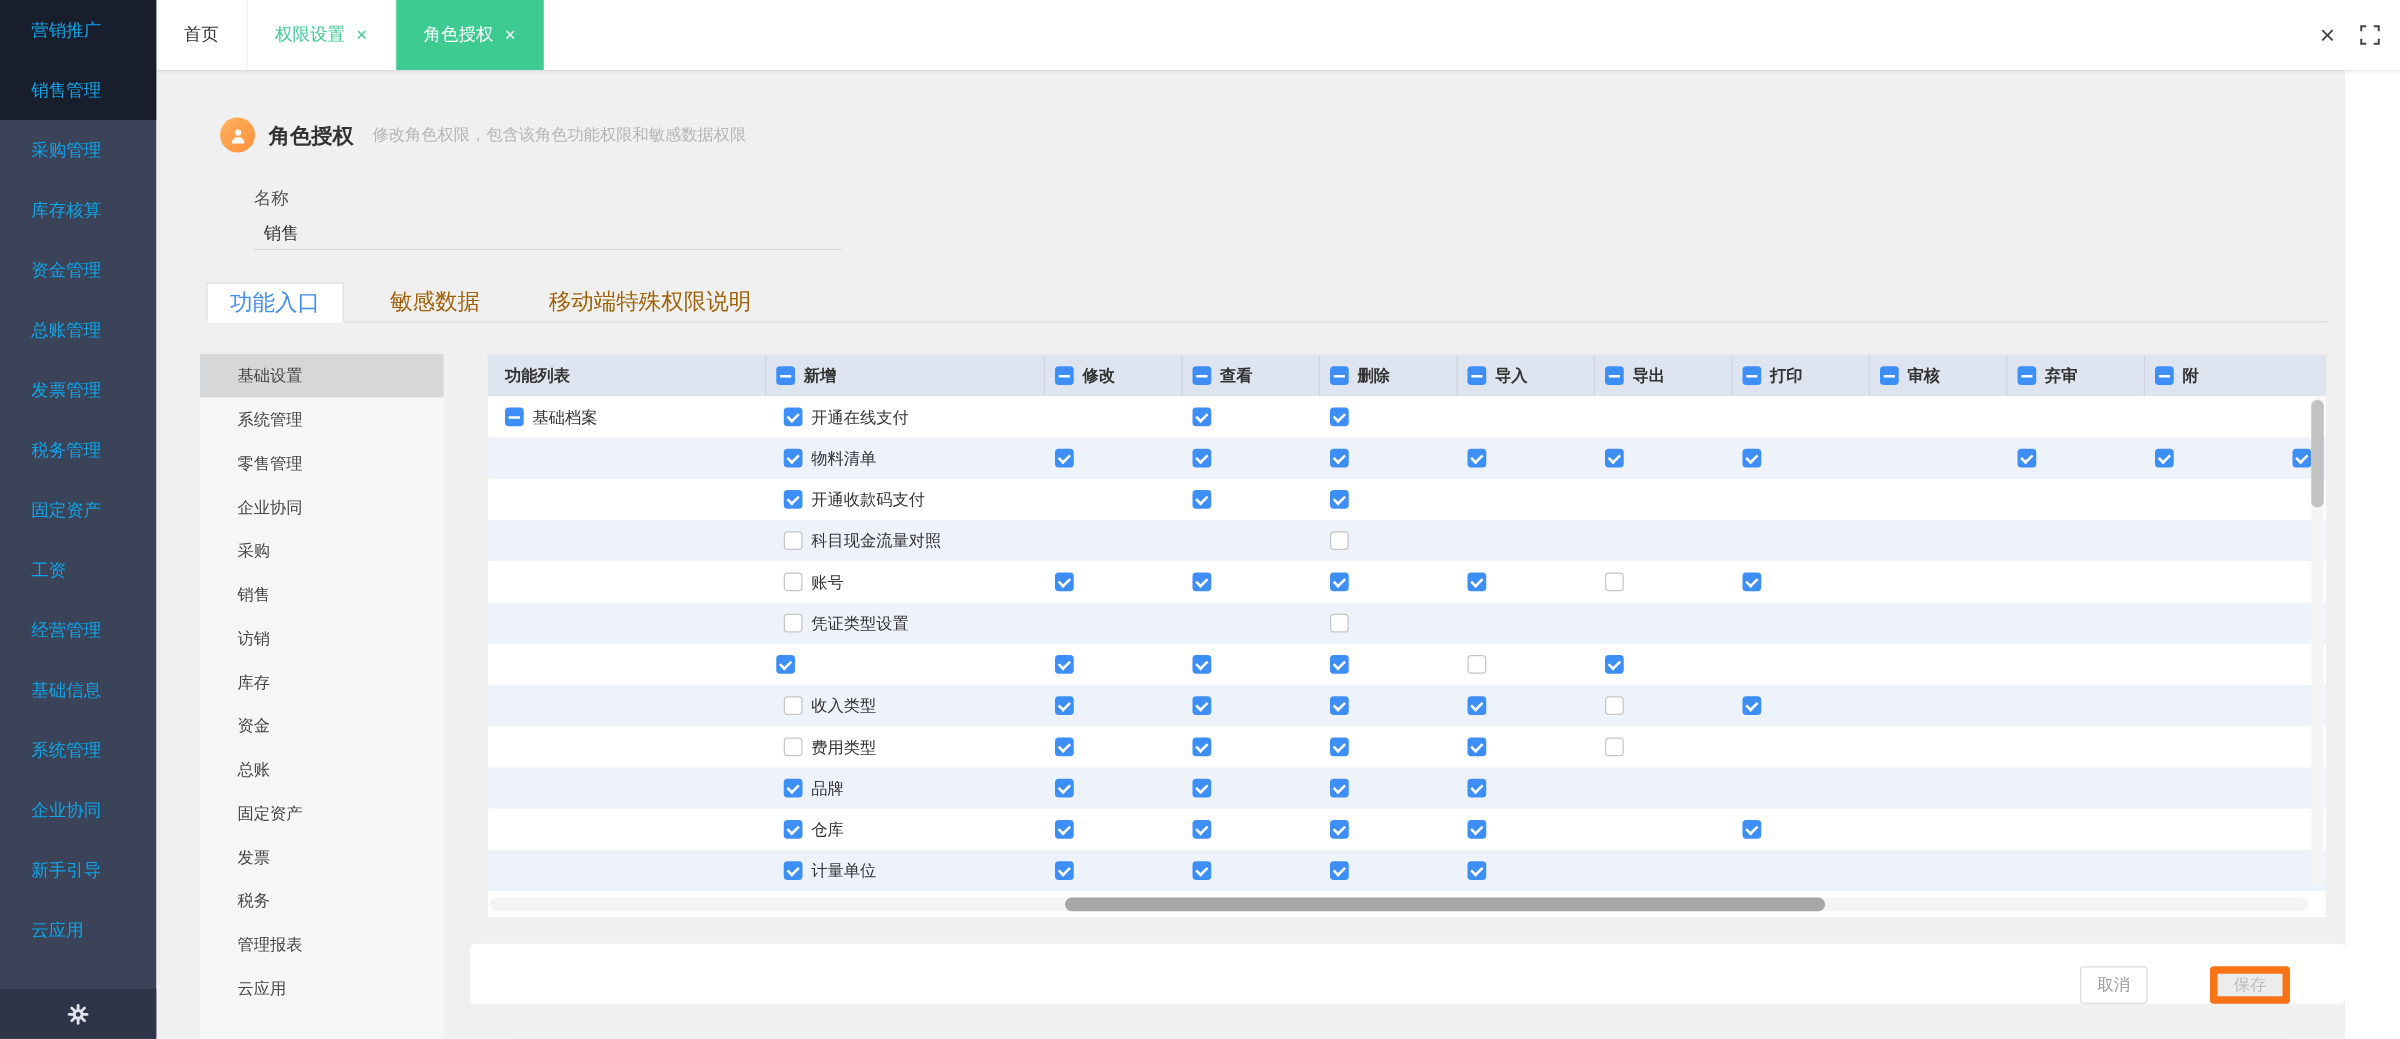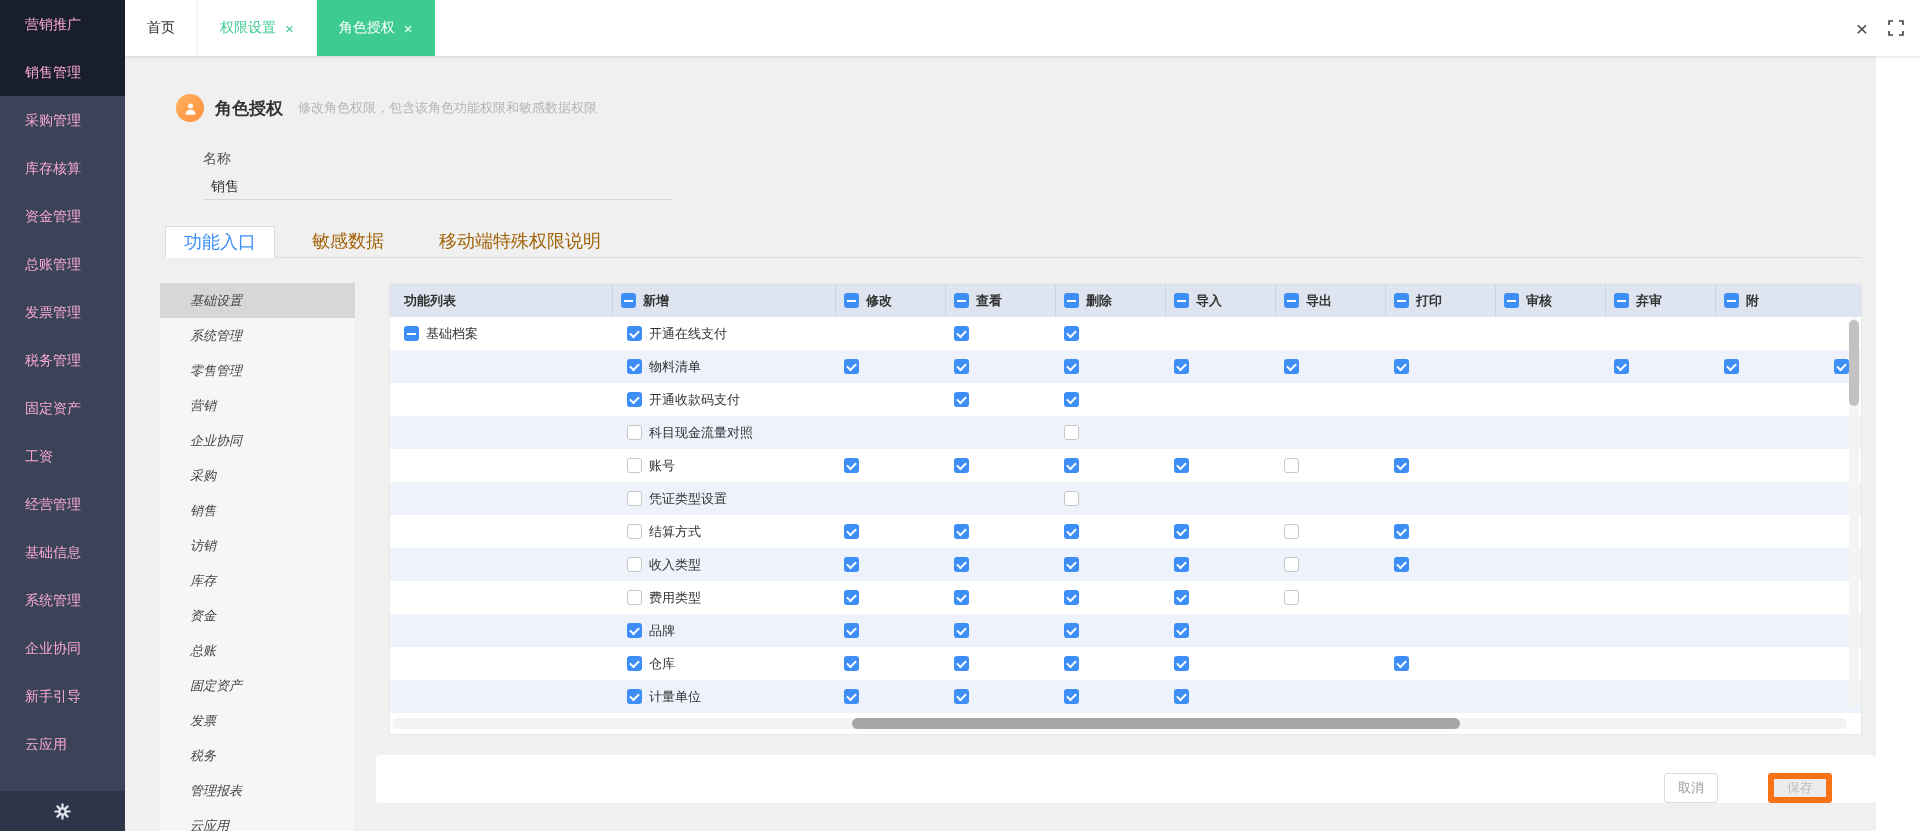--- a/index.html
+++ b/index.html
@@ -2,21 +2,21 @@
 <html><head>
 <meta charset="utf-8">
 <style>
   * { margin:0; padding:0; box-sizing:border-box; }
   html,body { width:1920px; height:831px; overflow:hidden; background:#fff;
               font-family:"Liberation Sans", sans-serif; }
 
   
   .sidebar { position:absolute; left:0; top:0; width:125px; height:831px; background:#3b4359; z-index:10; }
   .side-menu { position:absolute; top:0; left:0; width:100%; }
-  .side-item { height:48px; line-height:48px; padding-left:25px; color:#f9a8d4; font-size:14px; cursor:pointer; white-space:nowrap; }
+  .side-item { height:48px; line-height:48px; padding-left:25px; color:#0ea5e9; font-size:14px; cursor:pointer; white-space:nowrap; }
   .side-item:nth-child(-n+2) { background:#191e2d; }
   .side-gear { position:absolute; bottom:0; left:0; width:125px; height:40px; background:#2e3548;
                display:flex; align-items:center; justify-content:center; cursor:pointer; }
 
   
   .topbar { position:absolute; left:125px; top:0; right:0; height:56px; background:#fff;
             box-shadow:0 1px 3px rgba(0,0,0,.12); z-index:8; }
   .tab-strip { display:flex; height:100%; }
   .wtab { display:flex; align-items:center; padding:16px 22px; font-size:14px; color:#333;
           cursor:pointer; border-right:1px solid #f1f1f1; white-space:nowrap; }
@@ -42,21 +42,21 @@
                 outline:none; padding:4px 8px; font-size:14px; color:#333; font-family:inherit; }
 
   .perm-tabs { position:absolute; left:40px; right:58px; top:170px; height:32px;
                border-bottom:1px solid #dcdcdc; display:flex; align-items:flex-end; font-size:18px;gap:19px; }
   .ptab { height:31px; line-height:31px; padding:0 18px; color:#a16207; cursor:pointer; white-space:nowrap; }
   .ptab.active { height:32px; margin-bottom:-1px; line-height:30px; background:#fff;
                  border:1px solid #dcdcdc; border-bottom-color:#fff; color:#3e8ef7; }
 
   .cat-panel { position:absolute; left:35px; top:227px; width:195px; height:548px;
                background:#f6f6f7; overflow:hidden; }
-  .cat { height:35px; line-height:35px; padding-left:30px; font-size:13px; color:#444; cursor:pointer; white-space:nowrap;font-style:italic; }
+  .cat { height:35px; line-height:35px; padding-left:30px; font-size:13px; color:#444; cursor:pointer; white-space:nowrap; }
   .cat.selected { background:#d6d7d9; }
 
   
   .table-wrap { position:absolute; left:264px; top:227px; width:1473px; height:452px;
                 background:#fff; border:1px solid #e8e8e8; overflow:hidden; }
   .thead, .trow { display:grid; grid-template-columns:223px 223px repeat(10,110px); width:1546px; }
   .thead { height:33px; background:#dfe5f0; }
   .hcell { display:flex; align-items:center; gap:7px; padding-left:14px; font-size:13px;
            font-weight:bold; color:#333; border-right:1px solid #cdd5e4; white-space:nowrap; }
   .hcell.col-act { padding-left:8px; }
@@ -169,21 +169,20 @@
     <div class="perm-tabs">
         <div class="ptab active">功能入口</div>
         <div class="ptab">敏感数据</div>
         <div class="ptab">移动端特殊权限说明</div>
       </div>
 
     <div class="cat-panel">
         <div class="cat selected">基础设置</div>
         <div class="cat">系统管理</div>
         <div class="cat">零售管理</div>
-        <div class="cat">营销</div>
         <div class="cat">企业协同</div>
         <div class="cat">采购</div>
         <div class="cat">销售</div>
         <div class="cat">访销</div>
         <div class="cat">库存</div>
         <div class="cat">资金</div>
         <div class="cat">总账</div>
         <div class="cat">固定资产</div>
         <div class="cat">发票</div>
         <div class="cat">税务</div>
@@ -380,24 +379,20 @@
             <div class="tcell col-act"></div>
             <div class="tcell col-act"></div>
             <div class="tcell col-act"></div>
             <div class="tcell col-act"></div>
             <div class="tcell col-act"></div>
             <div class="tcell col-act"></div>
             <div class="tcell col-act"></div>
           </div>
           <div class="trow">
             <div class="tcell col-mod"></div>
-            <div class="tcell col-list">
-              <span class="cb u"></span>
-              <span class="lbl">结算方式</span>
-            </div>
             <div class="tcell col-act">
               <span class="cb c"></span>
             </div>
             <div class="tcell col-act">
               <span class="cb c"></span>
             </div>
             <div class="tcell col-act">
               <span class="cb c"></span>
             </div>
             <div class="tcell col-act">

